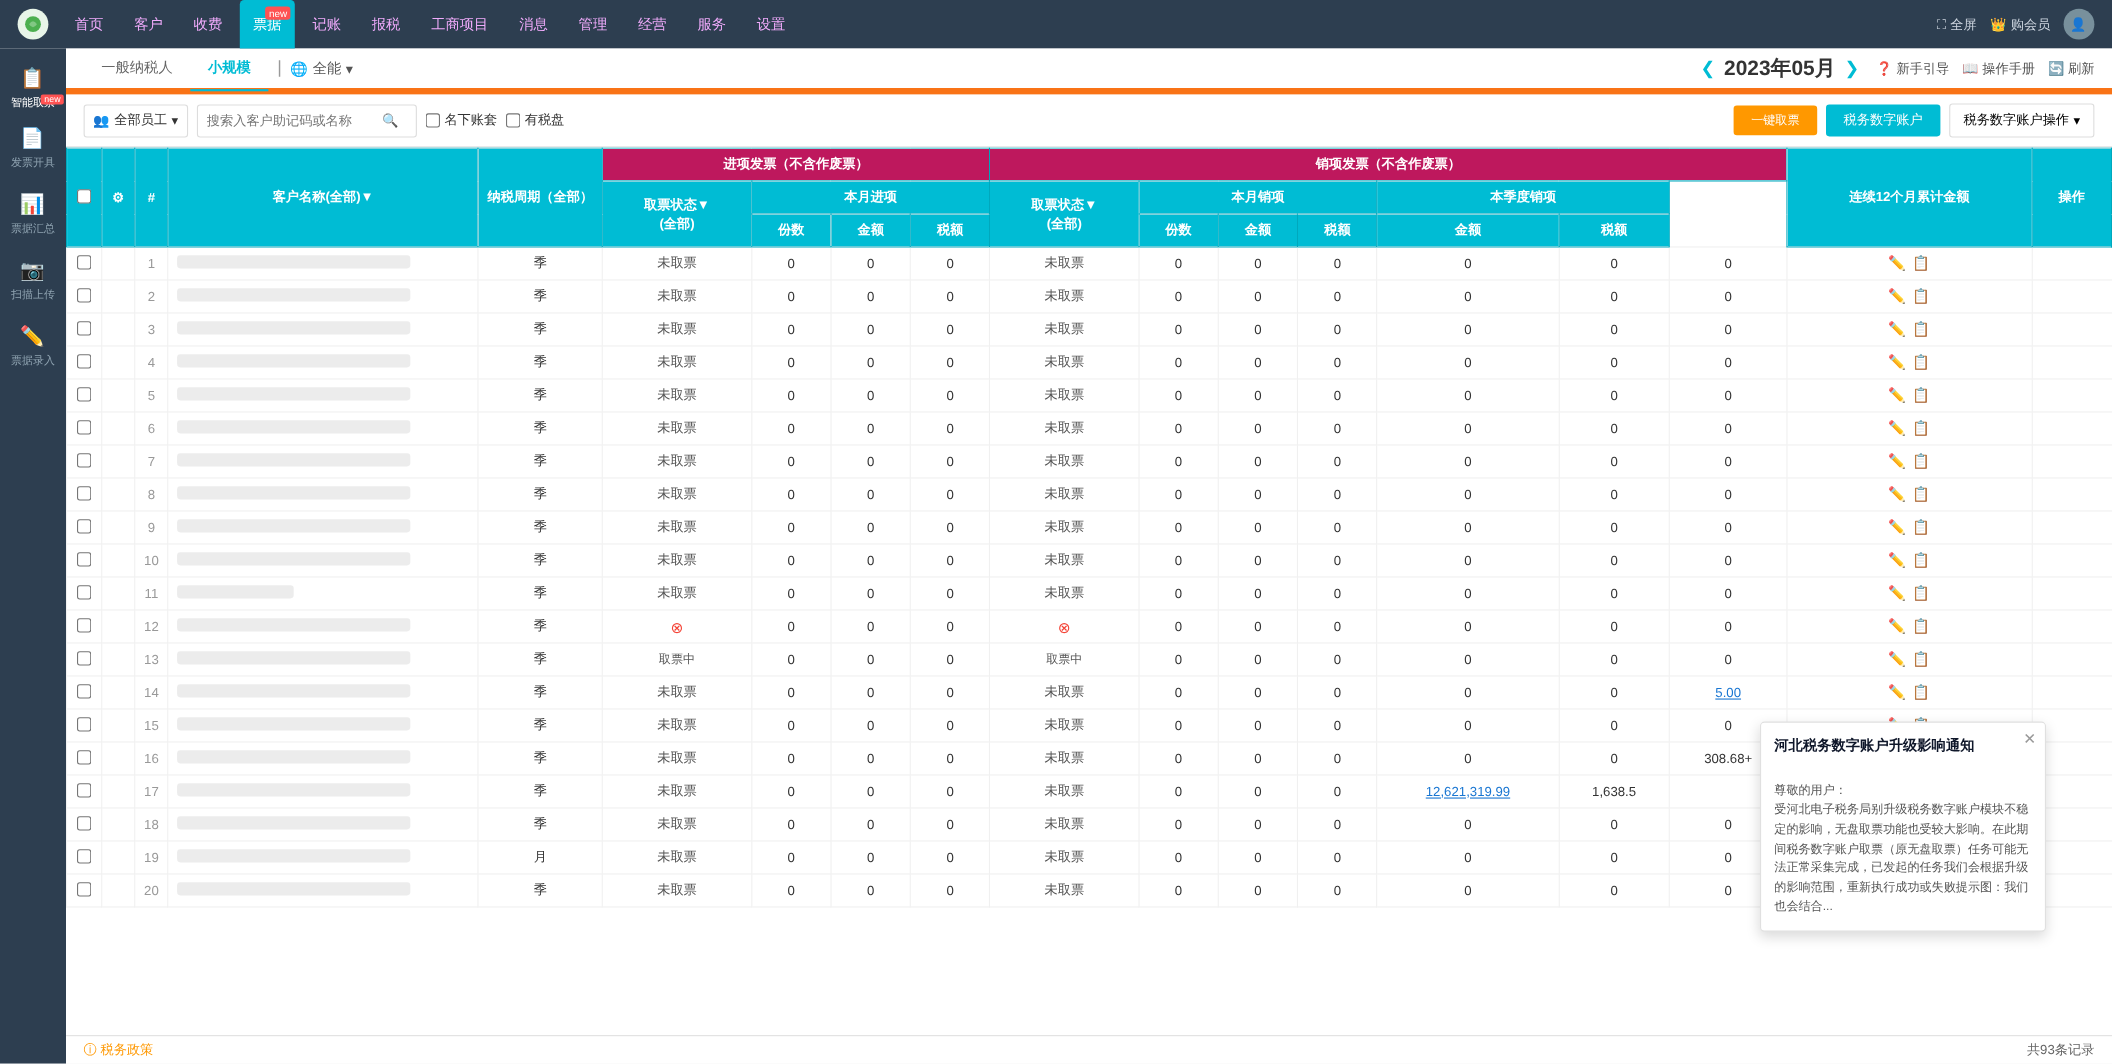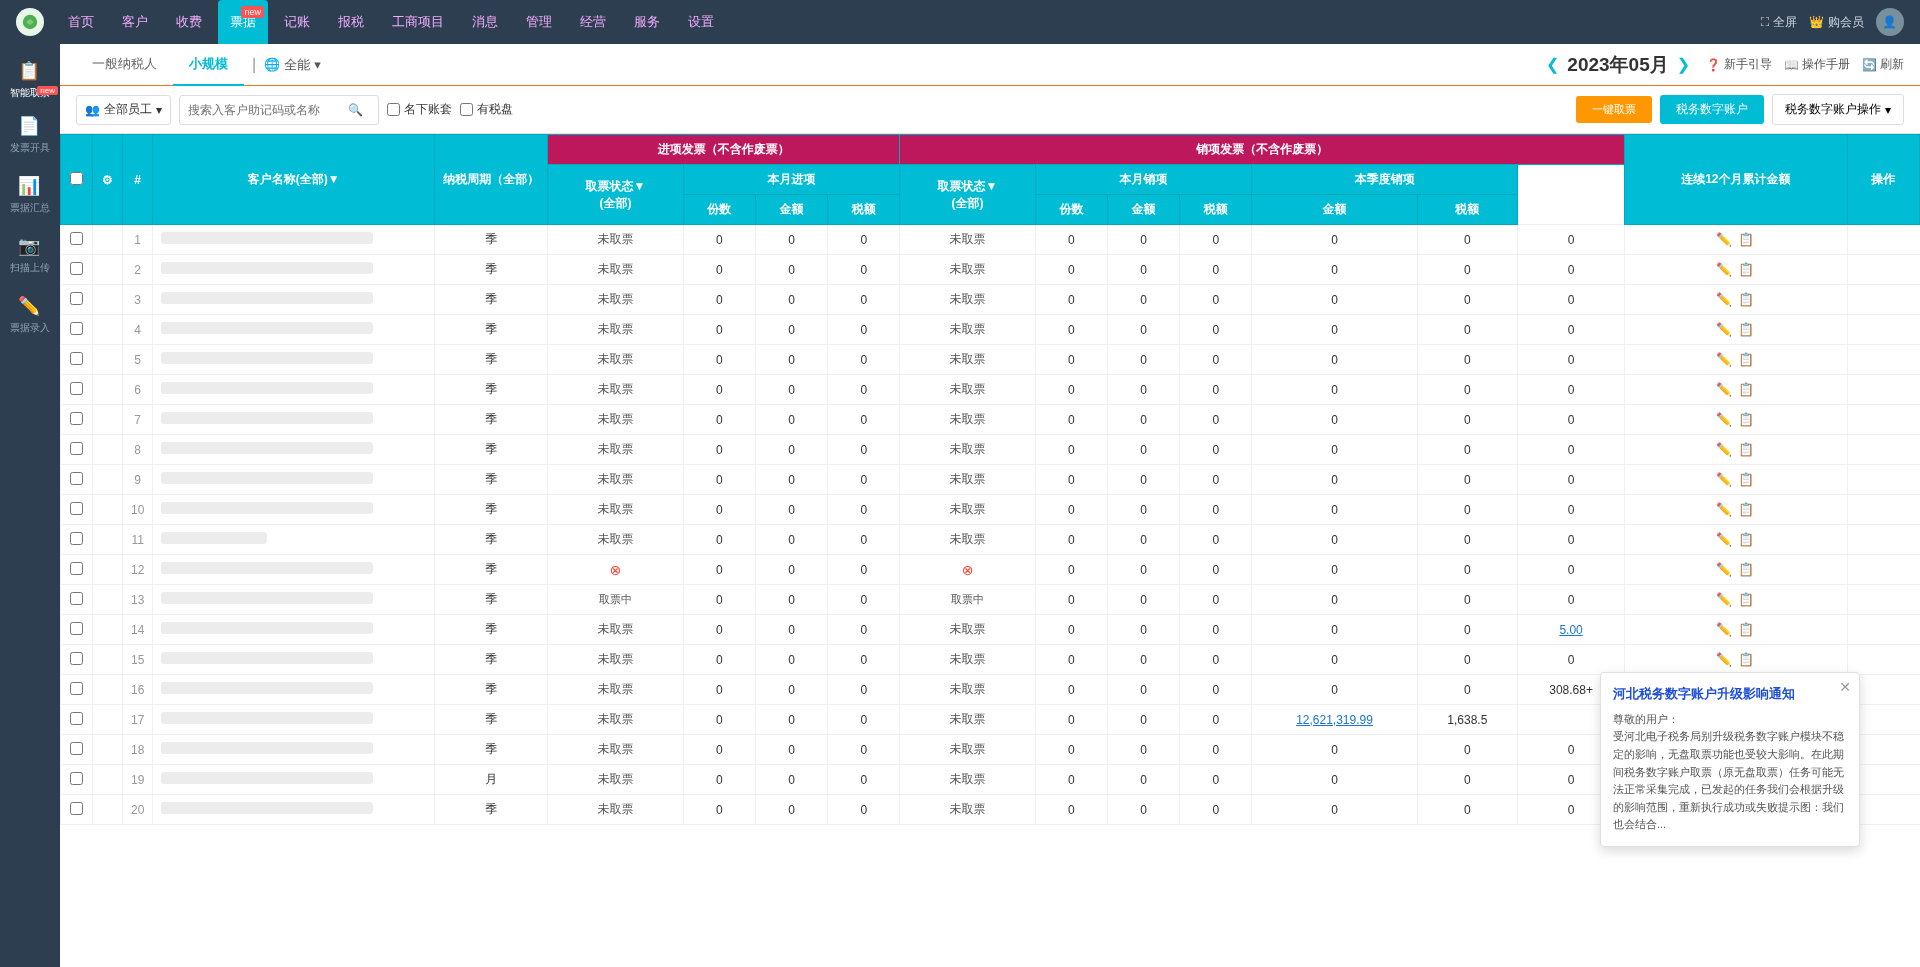--- a/index.html
+++ b/index.html
@@ -21,21 +21,21 @@
     .sidebar { width: 60px; background: #2d3e50; display: flex; flex-direction: column; align-items: center; padding-top: 8px; gap: 4px; }
     .sidebar-item { display: flex; flex-direction: column; align-items: center; padding: 8px 4px; cursor: pointer; color: #8fa3b1; font-size: 10px; width: 56px; border-radius: 4px; gap: 4px; }
     .sidebar-item.active { color: #fff; }
     .sidebar-item .icon { font-size: 18px; }
     .sidebar-item .badge-new { background: #ff5252; color: #fff; font-size: 8px; padding: 0 3px; border-radius: 2px; align-self: flex-end; margin-top: -18px; margin-right: -4px; }
 
     
     .main { flex: 1; display: flex; flex-direction: column; overflow: hidden; }
 
     
-    .sub-tabs { background: #fff; border-bottom: 1px solid #f97316; padding: 0 16px; display: flex; align-items: center; height: 42px; gap: 0; }
+    .sub-tabs { background: #fff; border-bottom: 6px solid #f97316; padding: 0 16px; display: flex; align-items: center; height: 42px; gap: 0; }
     .sub-tab { padding: 0 16px; height: 42px; display: flex; align-items: center; cursor: pointer; font-size: 13px; color: #666; border-bottom: 2px solid transparent; position: relative; }
     .sub-tab.active { color: #00bcd4; border-bottom: 2px solid #00bcd4; font-weight: bold; }
     .sub-tab-extra { margin-left: 8px; display: flex; align-items: center; gap: 4px; cursor: pointer; color: #555; font-size: 13px; }
 
     
     .period-nav { margin-left: auto; display: flex; align-items: center; gap: 8px; color: #333; font-size: 13px; }
     .period-nav button { background: none; border: none; cursor: pointer; color: #00bcd4; font-size: 16px; }
     .sub-actions { margin-left: 16px; display: flex; align-items: center; gap: 12px; font-size: 12px; color: #555; }
     .sub-actions span { cursor: pointer; display: flex; align-items: center; gap: 3px; }
 
@@ -63,21 +63,21 @@
     .status-normal { font-size: 12px; color: #555; }
     .status-error { color: #f44336; font-size: 14px; }
     .status-ing { color: #555; font-size: 11px; }
     .action-icons { display: flex; gap: 6px; justify-content: center; align-items: center; }
     .action-icon { color: #999; cursor: pointer; font-size: 13px; }
     .row-num { color: #999; }
 
     
     .notification-popup { position: fixed; right: 60px; bottom: 120px; width: 260px; background: #fff; border: 1px solid #e0e0e0; border-radius: 4px; box-shadow: 0 4px 12px rgba(0,0,0,0.15); padding: 12px; font-size: 12px; z-index: 100; }
     .notification-popup .close-btn { position: absolute; top: 6px; right: 8px; cursor: pointer; color: #999; font-size: 14px; }
-    .notification-popup .title { font-weight: bold; color: #1d4ed8; margin-bottom: 8px; font-size: 13px; }
+    .notification-popup .title { font-weight: bold; color: #0f172a; margin-bottom: 24px; font-size: 13px; }
     .notification-popup .content { color: #555; line-height: 1.6; font-size: 11px; }
 
     
     .status-bar { background: #fff; border-top: 1px solid #e0e0e0; padding: 4px 16px; display: flex; align-items: center; font-size: 12px; color: #666; }
     .status-bar .tax-policy { color: #ff9800; cursor: pointer; }
 
     
     .footer-count { margin-left: auto; }
 
     .checkbox-cell { width: 32px; }
@@ -749,20 +749,27 @@
       <div class="action-icons">
         <span class="action-icon">✏️</span>
         <span class="action-icon">📋</span>
       </div>
     </td>
   </tr>
           </tbody>
       </table>
     </div>
 
+    <div class="status-bar">
+      <span class="tax-policy">
+        <span>ⓘ</span>
+        <span>税务政策</span>
+      </span>
+      <span class="footer-count">共93条记录</span>
+    </div>
   </div>
 </div>
 
 <div class="notification-popup">
   <div class="close-btn">✕</div>
   <div class="title">河北税务数字账户升级影响通知</div>
   <div class="content">尊敬的用户：<br>受河北电子税务局别升级税务数字账户模块不稳定的影响，无盘取票功能也受较大影响。在此期间税务数字账户取票（原无盘取票）任务可能无法正常采集完成，已发起的任务我们会根据升级的影响范围，重新执行成功或失败提示图：我们也会结合...</div>
 </div>
 
 </body></html>

